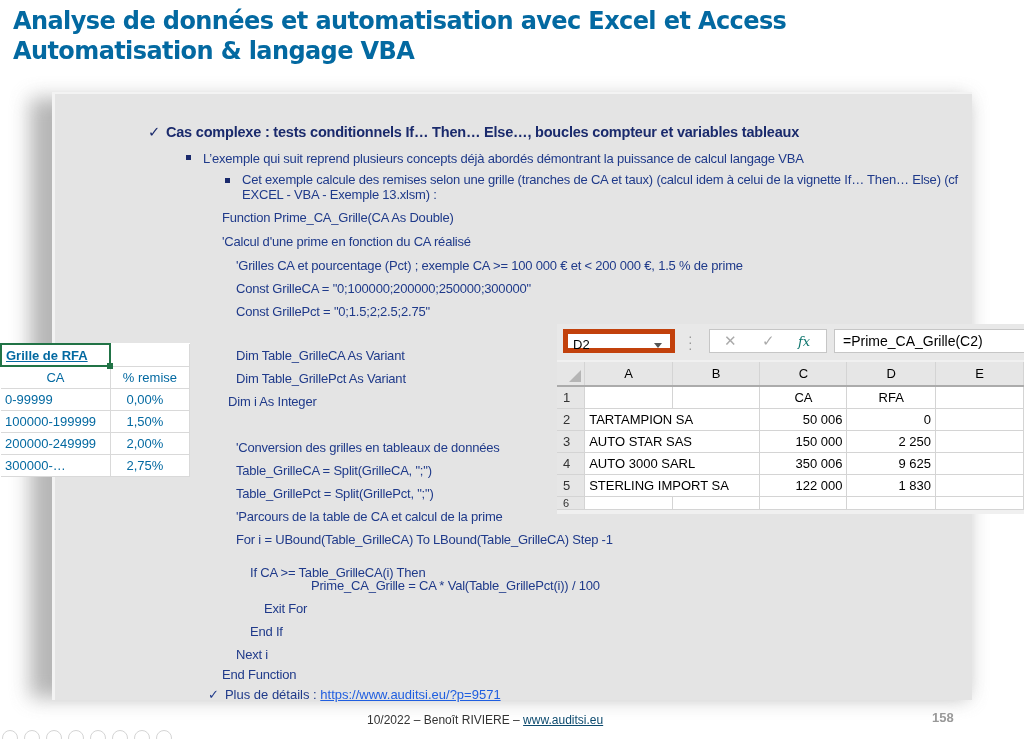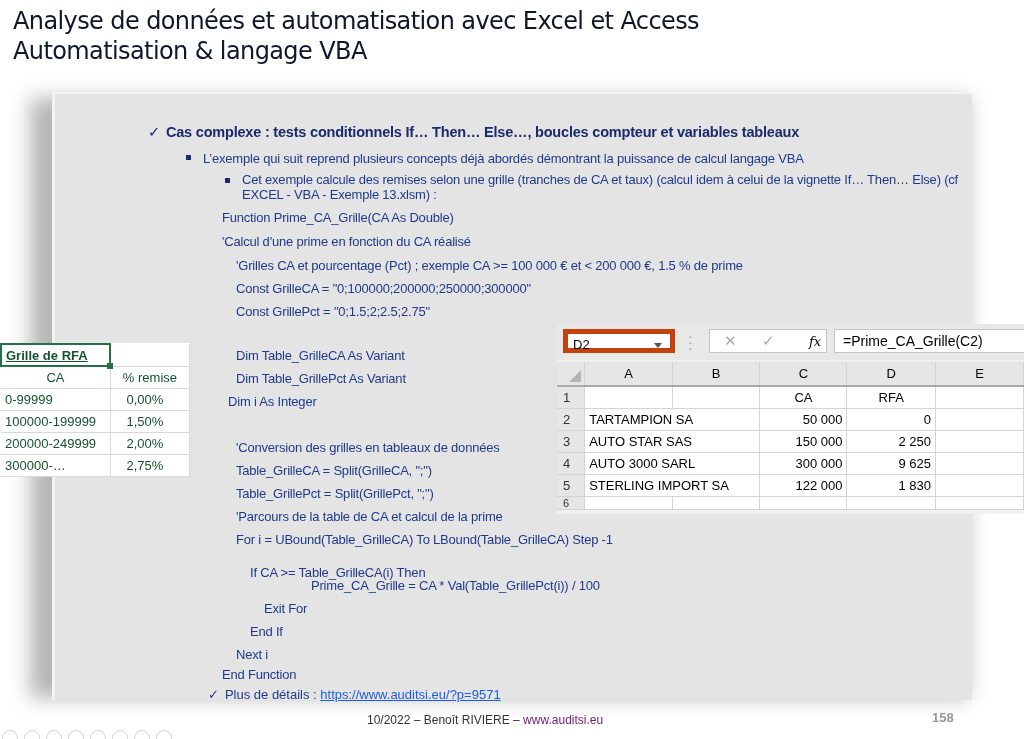--- a/index.html
+++ b/index.html
@@ -1,61 +1,61 @@
 <!DOCTYPE html>
 <html><head>
 <meta charset="utf-8">
 <style>
   * { box-sizing: border-box; margin: 0; padding: 0; }
   html, body { width: 1024px; height: 739px; background: #ffffff; overflow: hidden; }
   body { position: relative; font-family: "Liberation Sans", sans-serif; color: #1f3864; }
 
-  .title { position: absolute; left: 13px; top: 6px; font-family: "DejaVu Sans", sans-serif; font-weight: normal; color: #0f172a; font-size: 24px; line-height: 30px; letter-spacing: -0.6px; }
+  .title { position: absolute; left: 13px; top: 6px; font-family: "DejaVu Sans", sans-serif; font-weight: bold; color: #0369a1; font-size: 24px; line-height: 30px; letter-spacing: -0.6px; }
 
   .panel-shadow { position: absolute; left: 30px; top: 98px; width: 938px; height: 600px; background: #a9a9a9; filter: blur(10px); opacity: 0.85; }
   .panel { position: absolute; left: 52px; top: 92px; width: 920px; height: 608px; background: #e4e4e4; border-left: 3px solid #f3f3f3; border-top: 2px solid #f3f3f3; }
 
   .l1 { position: absolute; left: 148px; top: 124px; font-size: 14.5px; font-weight: bold; color: #1a2a6c; white-space: nowrap; letter-spacing: -0.2px; }
   .l2 { position: absolute; left: 186px; top: 151px; font-size: 13px; color: #1f3a8a; white-space: nowrap; letter-spacing: -0.2px; }
   .l3 { position: absolute; left: 225px; top: 172px; font-size: 13px; color: #1f3a8a; width: 740px; line-height: 15px; letter-spacing: -0.2px; }
   .check { display: inline-block; margin-right: 6px; font-weight: normal; }
   .bullet { display: inline-block; width: 5px; height: 5px; background: #1a2a6c; margin-right: 12px; vertical-align: middle; position: relative; top: -2px; }
   .l3 .bullet { position: absolute; left: 0; top: 6px; }
   .l3 .txt { display: block; padding-left: 17px; }
 
   .code { position: absolute; font-size: 13px; color: #1f3a8a; white-space: nowrap; letter-spacing: -0.2px; }
 
   .more { position: absolute; left: 208px; top: 687px; font-size: 13px; color: #1f3a8a; white-space: nowrap; }
   .more a { color: #1f5ee0; text-decoration: underline; }
 
   .footer { position: absolute; left: 367px; top: 713px; font-size: 12px; color: #333; white-space: nowrap; }
-  .footer a { color: #701a75; }
+  .footer a { color: #0c4a6e; text-decoration: underline; }
   .pagenum { position: absolute; left: 932px; top: 710px; font-size: 13px; color: #999; font-weight: bold; }
   .dots { position: absolute; left: 2px; top: 730px; display: flex; gap: 6px; }
   .dots span { width: 16px; height: 16px; border: 1px solid #d5d5d5; border-radius: 50%; background: #fff; }
 
   
-  .rfa { position: absolute; left: 0; top: 343px; width: 190px; background: #fff; border-collapse: collapse; font-size: 13px; color: #14532d; }
+  .rfa { position: absolute; left: 0; top: 343px; width: 190px; background: #fff; border-collapse: collapse; font-size: 13px; color: #0369a1; }
   .rfa td { height: 22px; border-bottom: 1px solid #d9d9d9; border-right: 1px solid #d9d9d9; padding: 0 4px; white-space: nowrap; }
   .rfa td.c1 { width: 110px; }
   .rfa td.c2 { width: 80px; text-align: center; }
   .rfa .hdr-title { font-weight: bold; text-decoration: underline; border: 2px solid #217346; position: relative; }
   .rfa .hdr-title::after { content: ""; position: absolute; right: -4px; bottom: -4px; width: 6px; height: 6px; background: #217346; }
   .rfa .center { text-align: center; }
   .rfa .pct { text-align: right; padding-right: 14px; }
 
   
   .xl { position: absolute; left: 557px; top: 324px; width: 467px; height: 190px; background: #f0f0f0; font-size: 13px; color: #000; }
   .xl-fbar { position: absolute; left: 0; top: 0; width: 467px; height: 36px; background: #e8e8e8; }
   .namebox { position: absolute; left: 6px; top: 5px; width: 112px; height: 24px; background: #fff; border: 5px solid #c2410c; padding: 3px 5px; font-size: 13px; }
   .namebox .caret { position: absolute; right: 8px; top: 9px; width: 0; height: 0; border-left: 4px solid transparent; border-right: 4px solid transparent; border-top: 5px solid #555; }
   .vdots { position: absolute; left: 131px; top: 9px; color: #999; font-size: 14px; line-height: 6px; }
   .fx-box { position: absolute; left: 152px; top: 5px; width: 118px; height: 24px; background: #fff; border: 1px solid #c6c6c6; }
   .fx-box span { position: absolute; top: 2px; font-size: 15px; color: #aaa; }
-  .fx-box .fx { color: #000000; font-style: italic; font-family: "DejaVu Serif", serif; font-size: 13px; top: 4px; margin-left: 11px; }
+  .fx-box .fx { color: #0f766e; font-style: italic; font-family: "DejaVu Serif", serif; font-size: 13px; top: 4px; }
   .formula { position: absolute; left: 277px; top: 5px; width: 195px; height: 24px; background: #fff; border: 1px solid #c6c6c6; padding: 3px 8px; font-size: 14px; white-space: nowrap; overflow: hidden; }
 
   .grid { position: absolute; left: 0; top: 38px; border-collapse: collapse; background: #fff; }
   .grid td { height: 22px; border-right: 1px solid #d4d4d4; border-bottom: 1px solid #d4d4d4; padding: 0 4px; white-space: nowrap; font-size: 13px; }
   .grid .colhdr td { background: #e6e6e6; text-align: center; border-bottom: 2px solid #ababab; height: 24px; }
   .grid .rowhdr { background: #e6e6e6; text-align: left; width: 28px; color: #333; padding-left: 6px; }
   .grid .corner { background: #e6e6e6; position: relative; }
   .grid .corner::after { content: ""; position: absolute; right: 3px; bottom: 3px; width: 0; height: 0; border-left: 12px solid transparent; border-bottom: 12px solid #b5b5b5; }
   .grid .num { text-align: right; }
   .grid .ctr { text-align: center; }
@@ -161,35 +161,35 @@
       <td class="rowhdr">1</td>
       <td></td>
       <td></td>
       <td class="ctr">CA</td>
       <td class="ctr">RFA</td>
       <td></td>
     </tr>
     <tr>
       <td class="rowhdr">2</td>
       <td colspan="2">TARTAMPION SA</td>
-      <td class="num">50 000</td>
+      <td class="num">50 006</td>
       <td class="num">0</td>
       <td></td>
     </tr>
     <tr>
       <td class="rowhdr">3</td>
       <td colspan="2">AUTO STAR SAS</td>
       <td class="num">150 000</td>
       <td class="num">2 250</td>
       <td></td>
     </tr>
     <tr>
       <td class="rowhdr">4</td>
       <td colspan="2">AUTO 3000 SARL</td>
-      <td class="num">300 000</td>
+      <td class="num">350 006</td>
       <td class="num">9 625</td>
       <td></td>
     </tr>
     <tr>
       <td class="rowhdr">5</td>
       <td colspan="2">STERLING IMPORT SA</td>
       <td class="num">122 000</td>
       <td class="num">1 830</td>
       <td></td>
     </tr>

